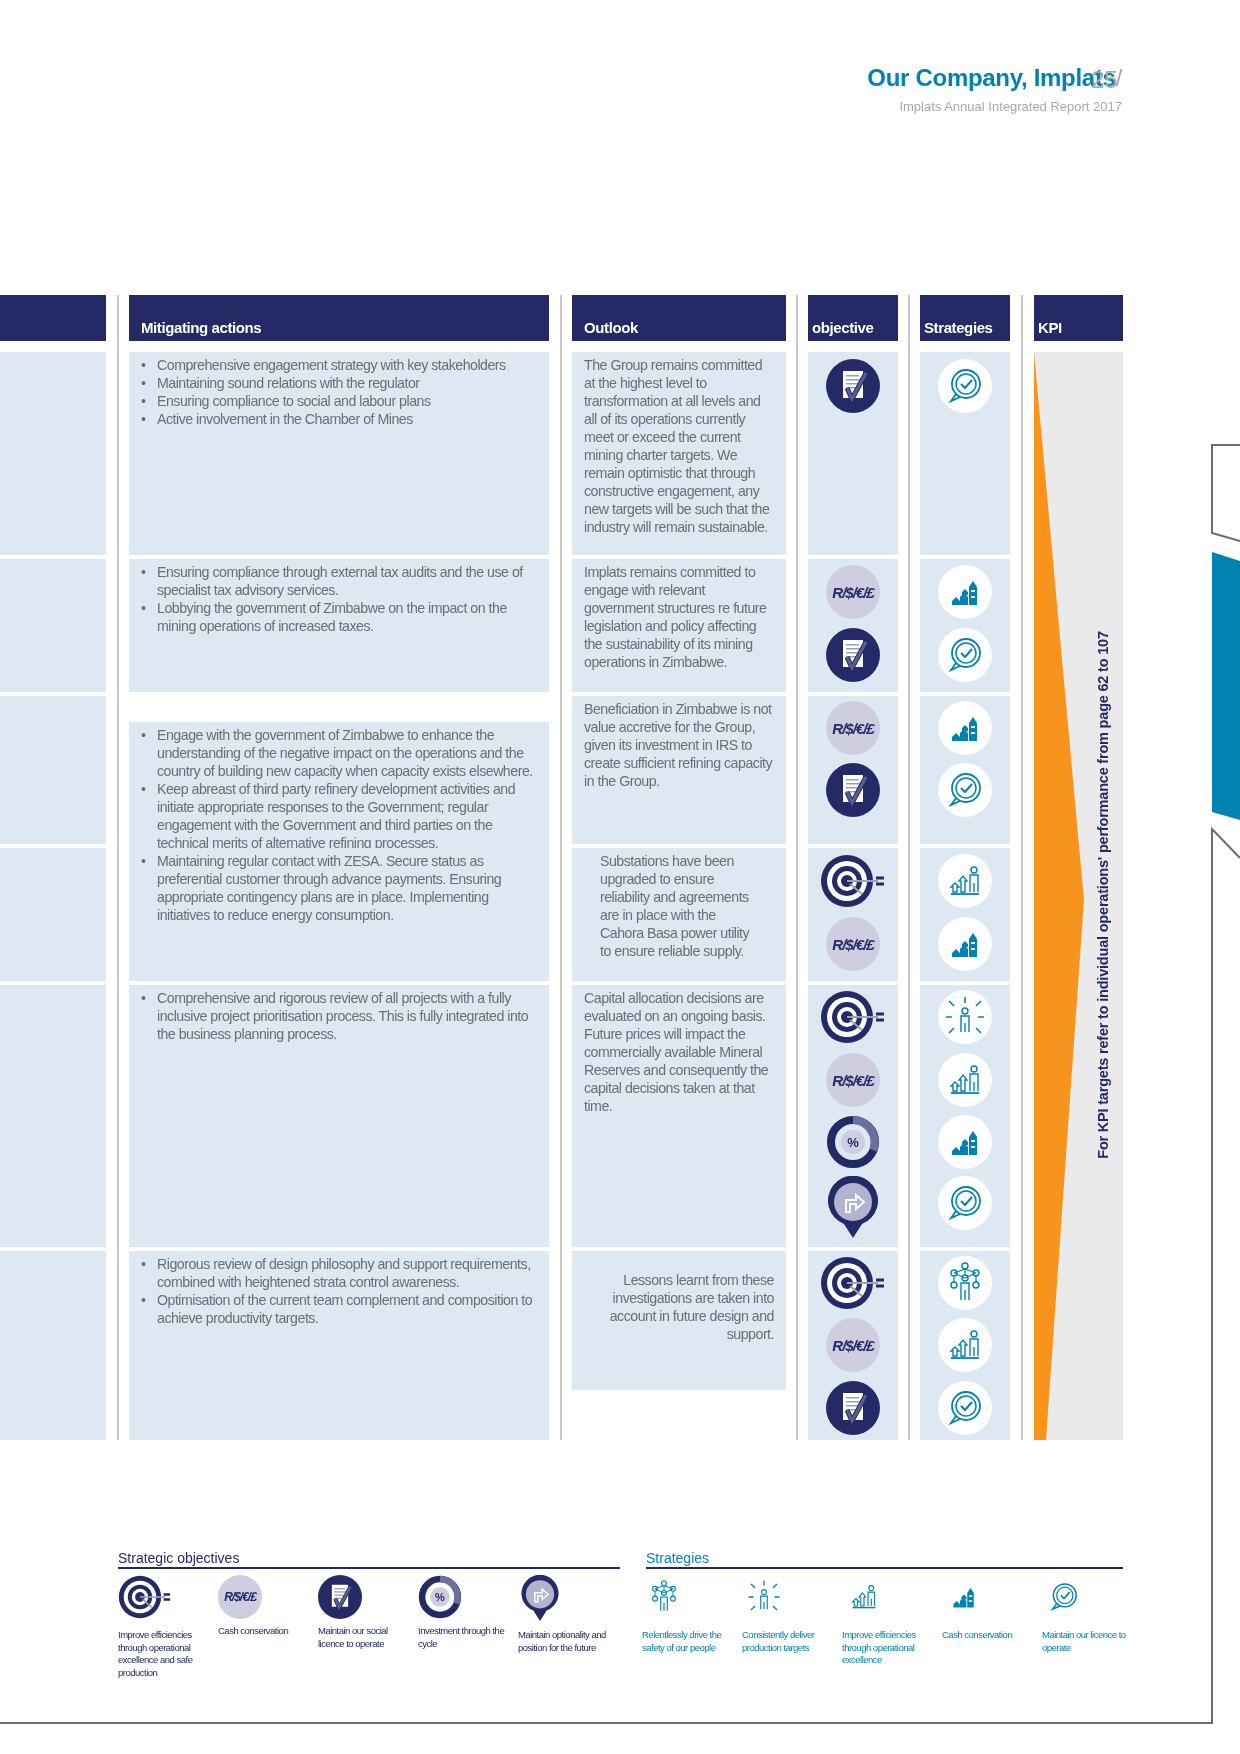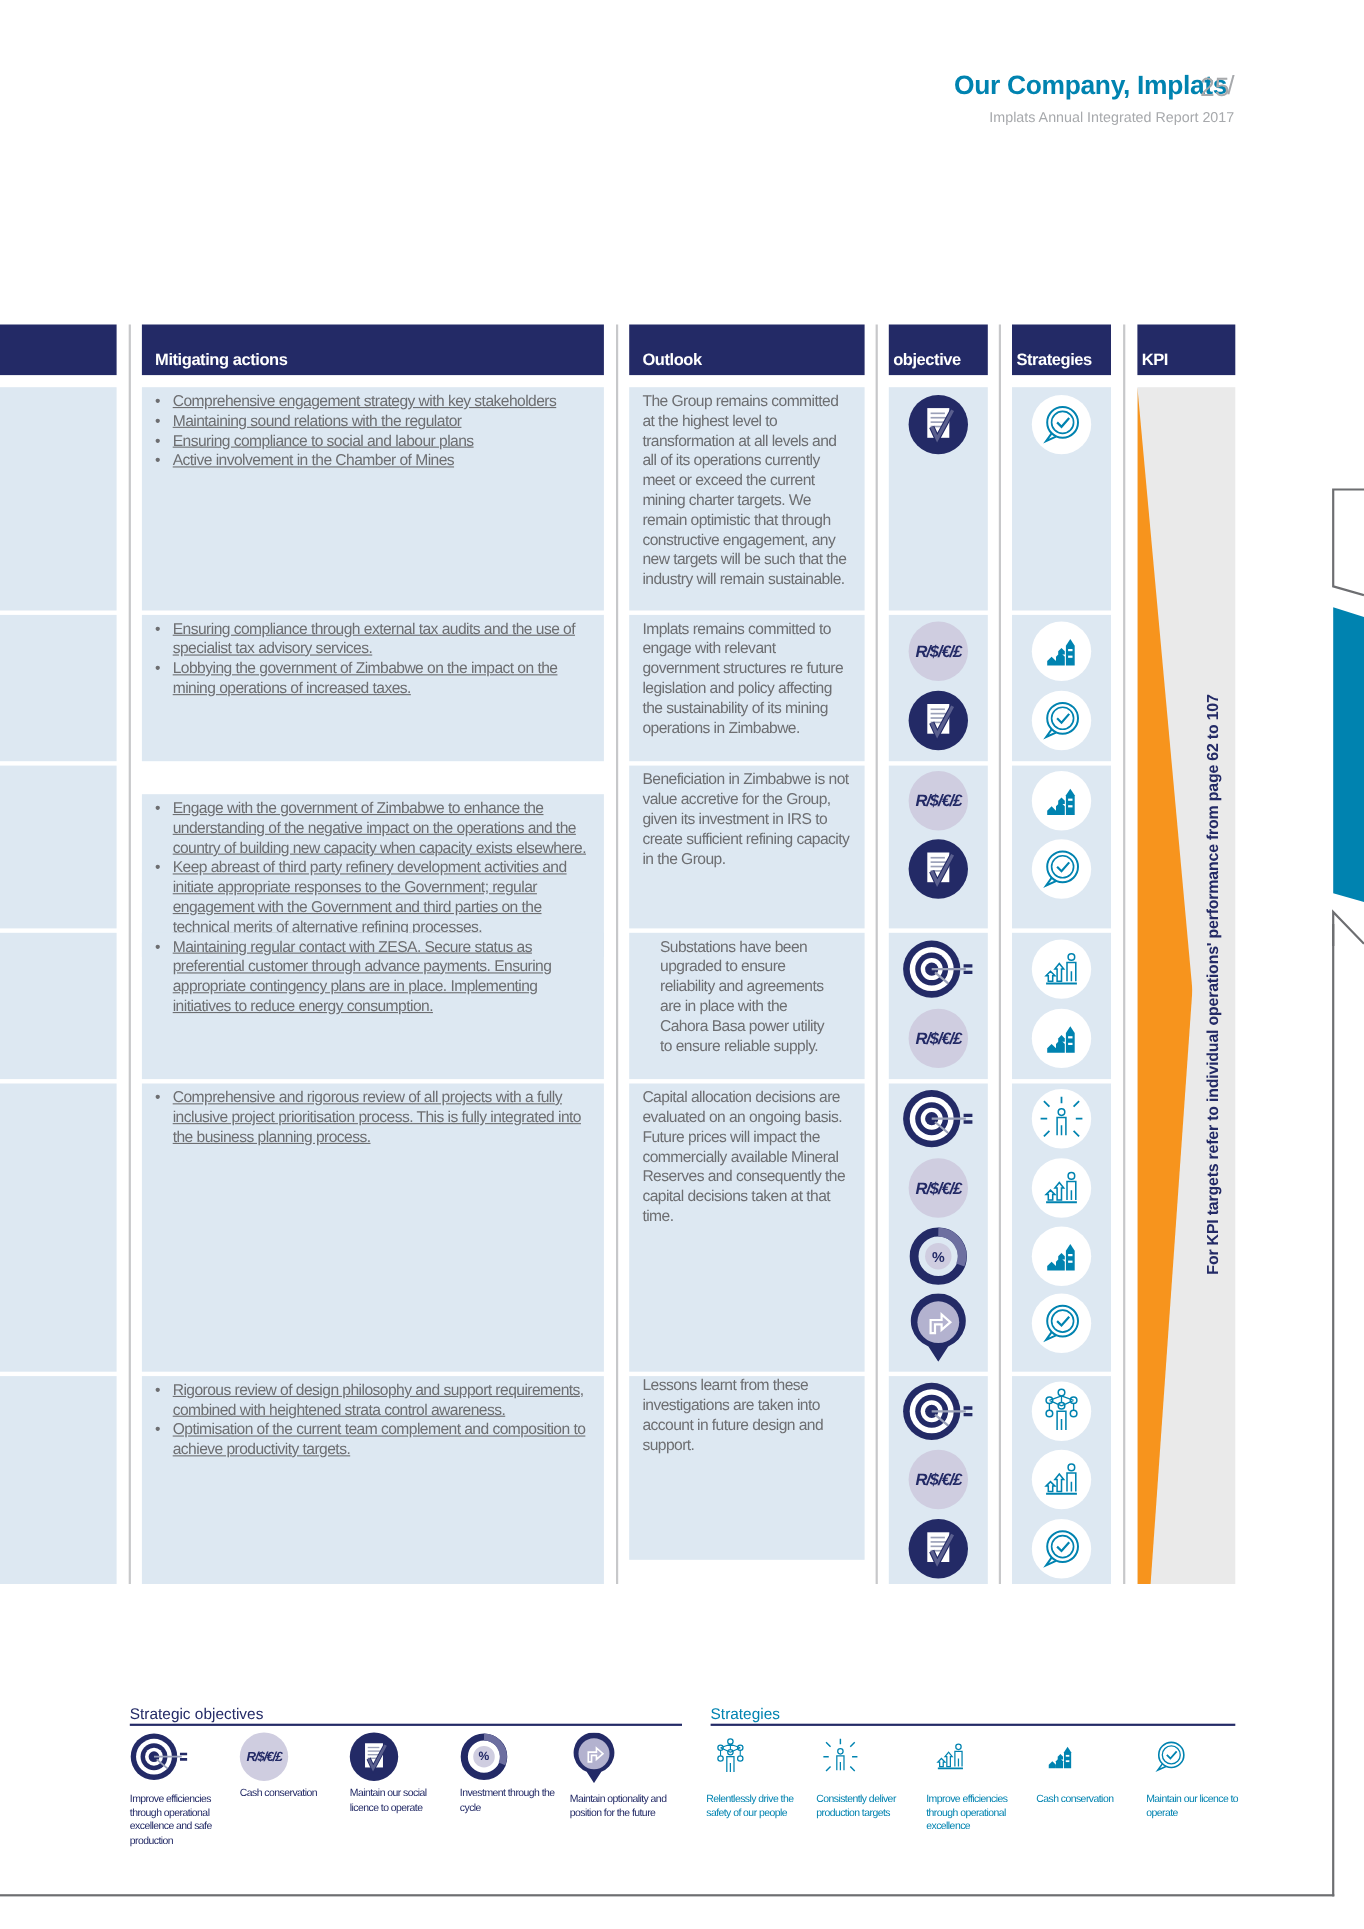--- a/index.html
+++ b/index.html
@@ -13,21 +13,21 @@
 
   .colhead { position: absolute; top: 295px; height: 46px; background: #232a66; color: #fff; font-weight: bold; font-size: 15px; letter-spacing: -0.4px; }
   .colhead span { position: absolute; bottom: 5px; }
   .colhead.center span { left: 4px; right: 0; text-align: left; line-height: 17px; margin-top: 31px; }
 
   .vline { position: absolute; top: 295px; width: 2px; height: 1145px; background: #c7c8ca; }
 
   .cell { position: absolute; background: #dde8f2; }
   .txt { font-size: 14.2px; line-height: 18px; color: #6d6e71; letter-spacing: -0.5px; }
   .txt ul { list-style: none; }
-  .txt li { position: relative; padding-left: 18px; text-decoration: underline; }
+  .txt li { position: relative; padding-left: 18px; }
   .txt li::before { content: "•"; position: absolute; left: 2px; top: 0; color: #6d6e71; }
 
   .icon { position: absolute; width: 54px; height: 54px; border-radius: 50%; display: flex; align-items: center; justify-content: center; }
   .ic-navy { background: #232a66; }
   .ic-lilac { background: #cfcde0; }
   .ic-white { background: #ffffff; }
 
   .kpi-bg { position: absolute; left: 1034px; top: 352px; width: 89px; height: 1088px; background: #eaeaea; }
   .kpi-arrow { position: absolute; left: 1034px; top: 352px; width: 50px; height: 1088px; }
   .kpi-text { position: absolute; left: 1103px; top: 895px; transform: translate(-50%, -50%) rotate(-90deg); white-space: nowrap; font-size: 14.5px; font-weight: bold; color: #232a66; letter-spacing: -0.2px; }
@@ -202,21 +202,21 @@
 <div class="cell" style="left:808px;top:985px;width:90px;height:262px;"></div>
 <div class="cell" style="left:920px;top:985px;width:90px;height:262px;"></div>
 
 <div class="cell" style="left:0;top:1251px;width:106px;height:189px;"></div>
 <div class="cell txt" style="left:129px;top:1251px;width:420px;height:189px;padding:4px 10px;">
   <ul>
     <li>Rigorous review of design philosophy and support requirements, combined with heightened strata control awareness.</li>
     <li>Optimisation of the current team complement and composition to achieve productivity targets.</li>
   </ul>
 </div>
-<div class="cell txt" style="left:572px;top:1251px;width:214px;height:167px;padding:0 12px;">Lessons learnt from these investigations are taken into account in future design and support.</div>
+<div class="cell txt" style="left:572px;top:1251px;width:214px;height:139px;padding:20px 12px;text-align:right;">Lessons learnt from these investigations are taken into account in future design and support.</div>
 <div class="cell" style="left:808px;top:1251px;width:90px;height:189px;"></div>
 <div class="cell" style="left:920px;top:1251px;width:90px;height:189px;"></div>
 
 <div class="icon ic-navy" style="left:826px;top:359px;">
     <svg width="54" height="54">
       <use href="#sym-doc"></use>
     </svg>
   </div>
 
 <div class="icon ic-lilac" style="left:826px;top:565px;">

